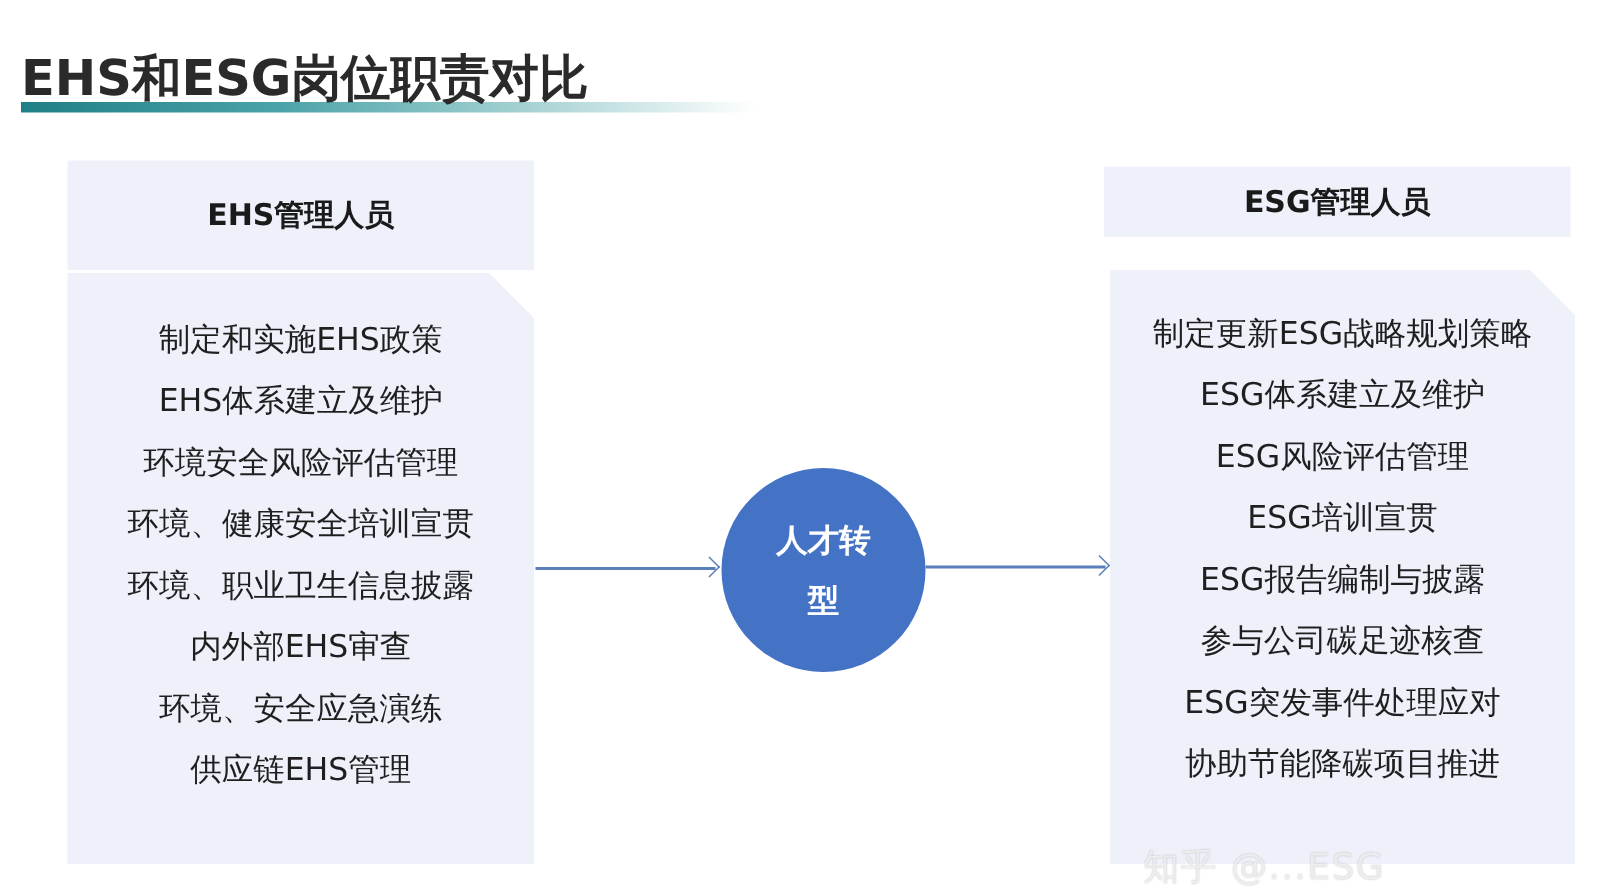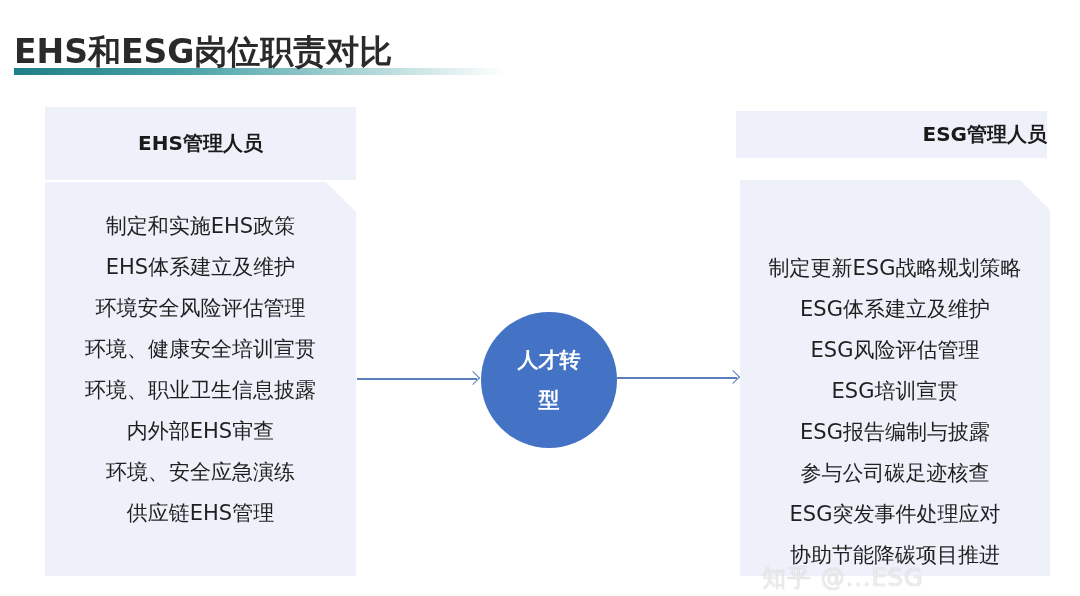--- a/index.html
+++ b/index.html
@@ -79,24 +79,24 @@
 <div class="arrow-line" style="left:357px; top:378px; width:120px;"></div>
 <div class="arrow-head" style="left:468px; top:373px;"></div>
 
 <div class="circle">
   <span>人才转型</span>
 </div>
 
 <div class="arrow-line" style="left:617px; top:377px; width:120px;"></div>
 <div class="arrow-head" style="left:728px; top:372px;"></div>
 
-<div class="head-box" style="left:736px; top:111px; width:311px; height:47px;justify-content:flex-end;">
+<div class="head-box" style="left:736px; top:111px; width:311px; height:47px;">
   <span>ESG管理人员</span>
 </div>
-<div class="list-box" style="left:740px; top:180px; width:310px; height:396px; padding-top:22px; box-sizing:border-box;justify-content:flex-end;">
+<div class="list-box" style="left:740px; top:180px; width:310px; height:396px; padding-top:22px; box-sizing:border-box;">
   <div class="fold" style="border-width:0 30px 30px 0; border-color:transparent #ffffff transparent transparent;"></div>
   <div class="list-item">制定更新ESG战略规划策略</div>
   <div class="list-item">ESG体系建立及维护</div>
   <div class="list-item">ESG风险评估管理</div>
   <div class="list-item">ESG培训宣贯</div>
   <div class="list-item">ESG报告编制与披露</div>
   <div class="list-item">参与公司碳足迹核查</div>
   <div class="list-item">ESG突发事件处理应对</div>
   <div class="list-item">协助节能降碳项目推进</div>
 </div>

